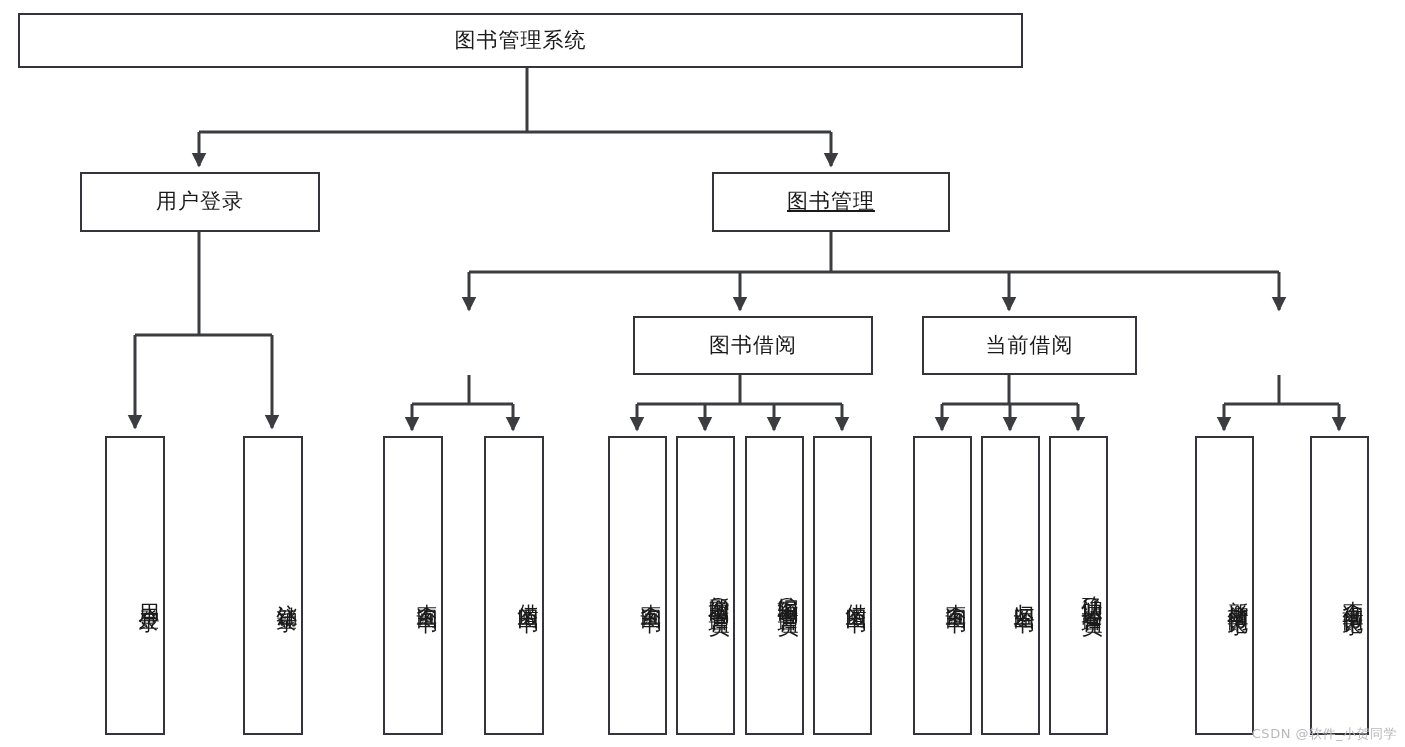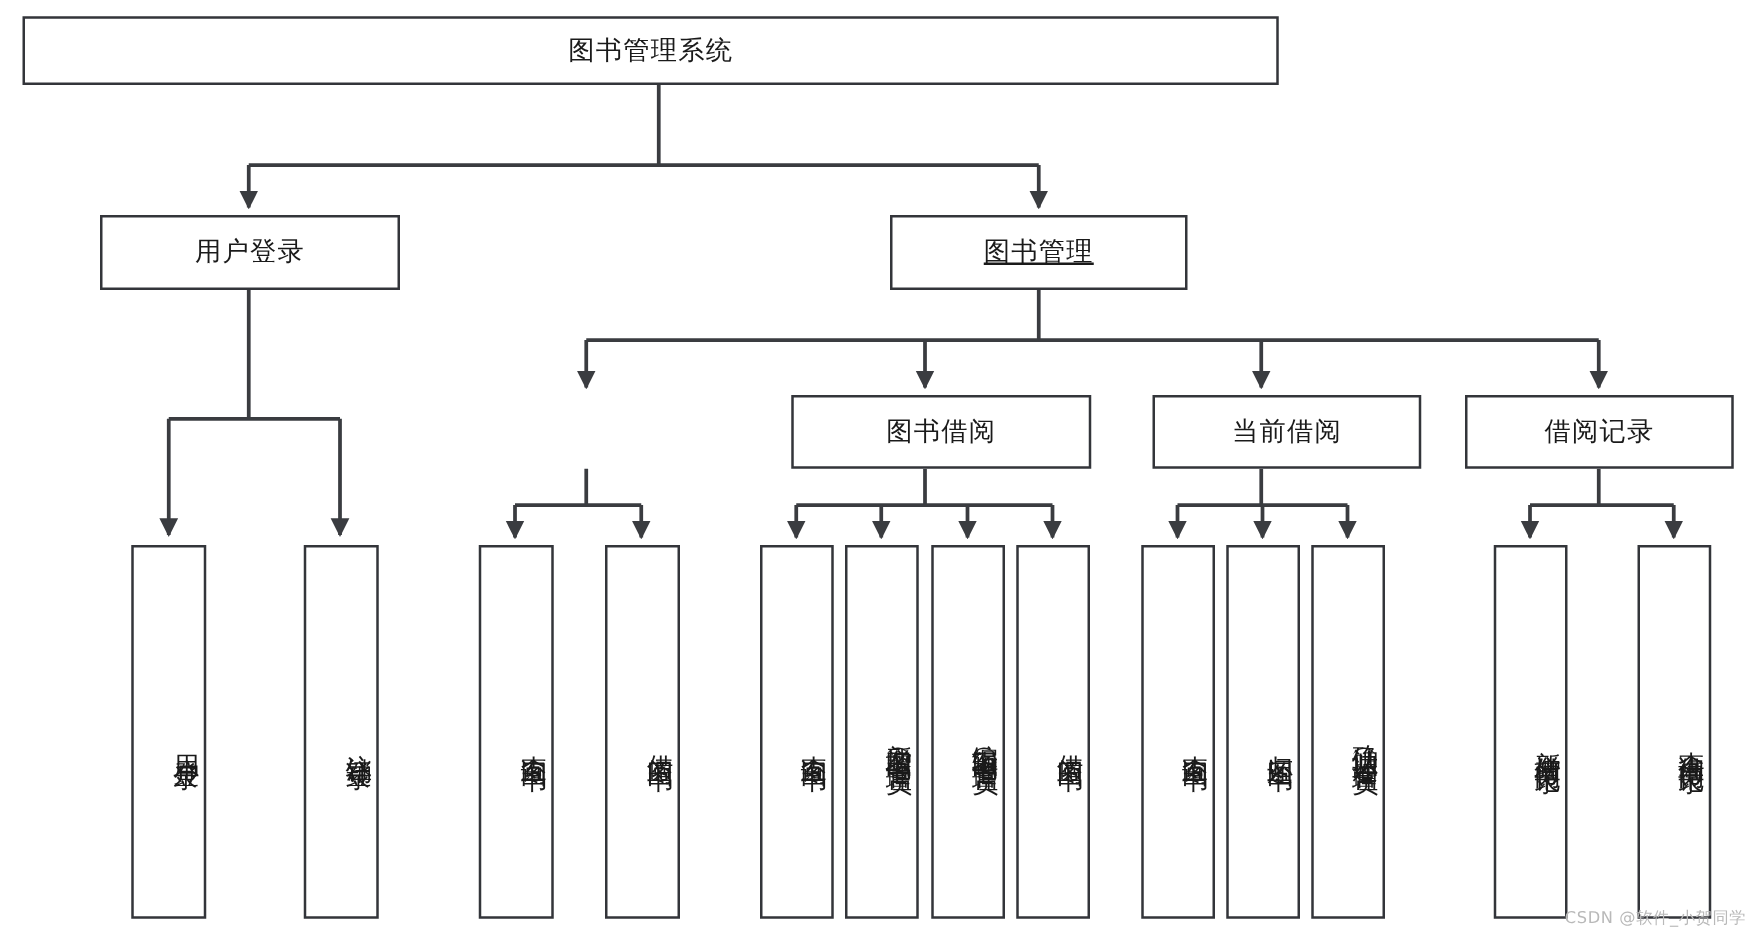--- a/index.html
+++ b/index.html
@@ -136,23 +136,20 @@
   <div class="node node-horizontal" style="left:712px; top:172px; width:238px; height:60px;text-decoration:underline;">
     <span>图书管理</span>
   </div>
 
   <div class="node node-horizontal" style="left:633px; top:316px; width:240px; height:59px;">
     <span>图书借阅</span>
   </div>
   <div class="node node-horizontal" style="left:902px; top:316px; width:215px; height:59px;margin-left:20px;">
     <span>当前借阅</span>
   </div>
-  <div class="node node-horizontal" style="left:1172px; top:316px; width:215px; height:59px;">
-    <span>借阅记录</span>
-  </div>
 
   <div class="node node-vertical" style="left:105px; top:436px; width:60px; height:299px;">
     <span class="vtext">用户登录</span>
   </div>
   <div class="node node-vertical" style="left:243px; top:436px; width:60px; height:299px;">
     <span class="vtext">注销登录</span>
   </div>
 
   <div class="node node-vertical" style="left:383px; top:436px; width:60px; height:299px;">
     <span class="vtext">查询图书</span>

